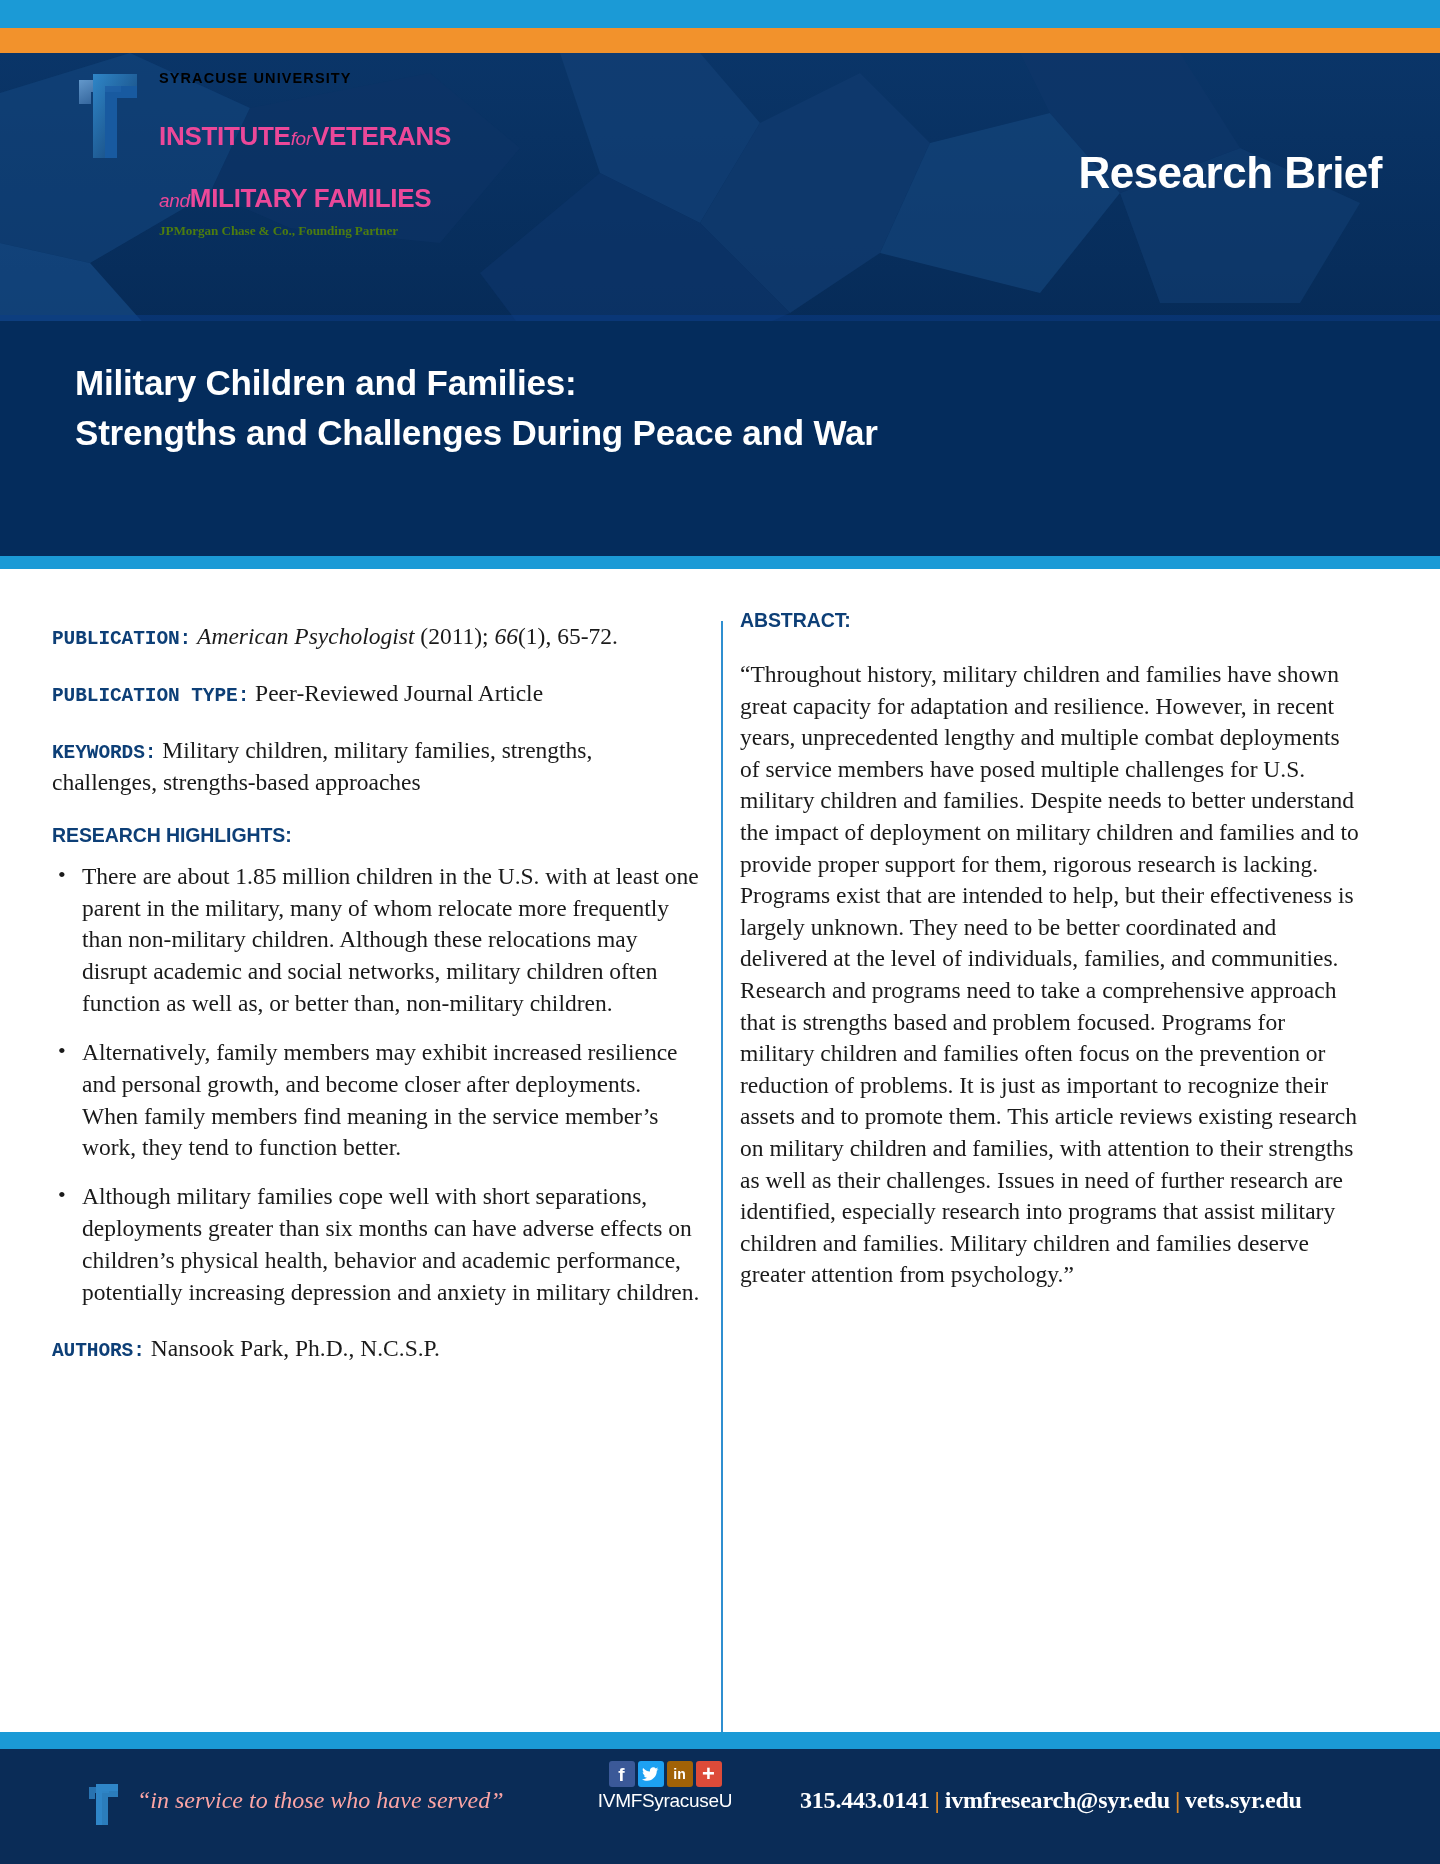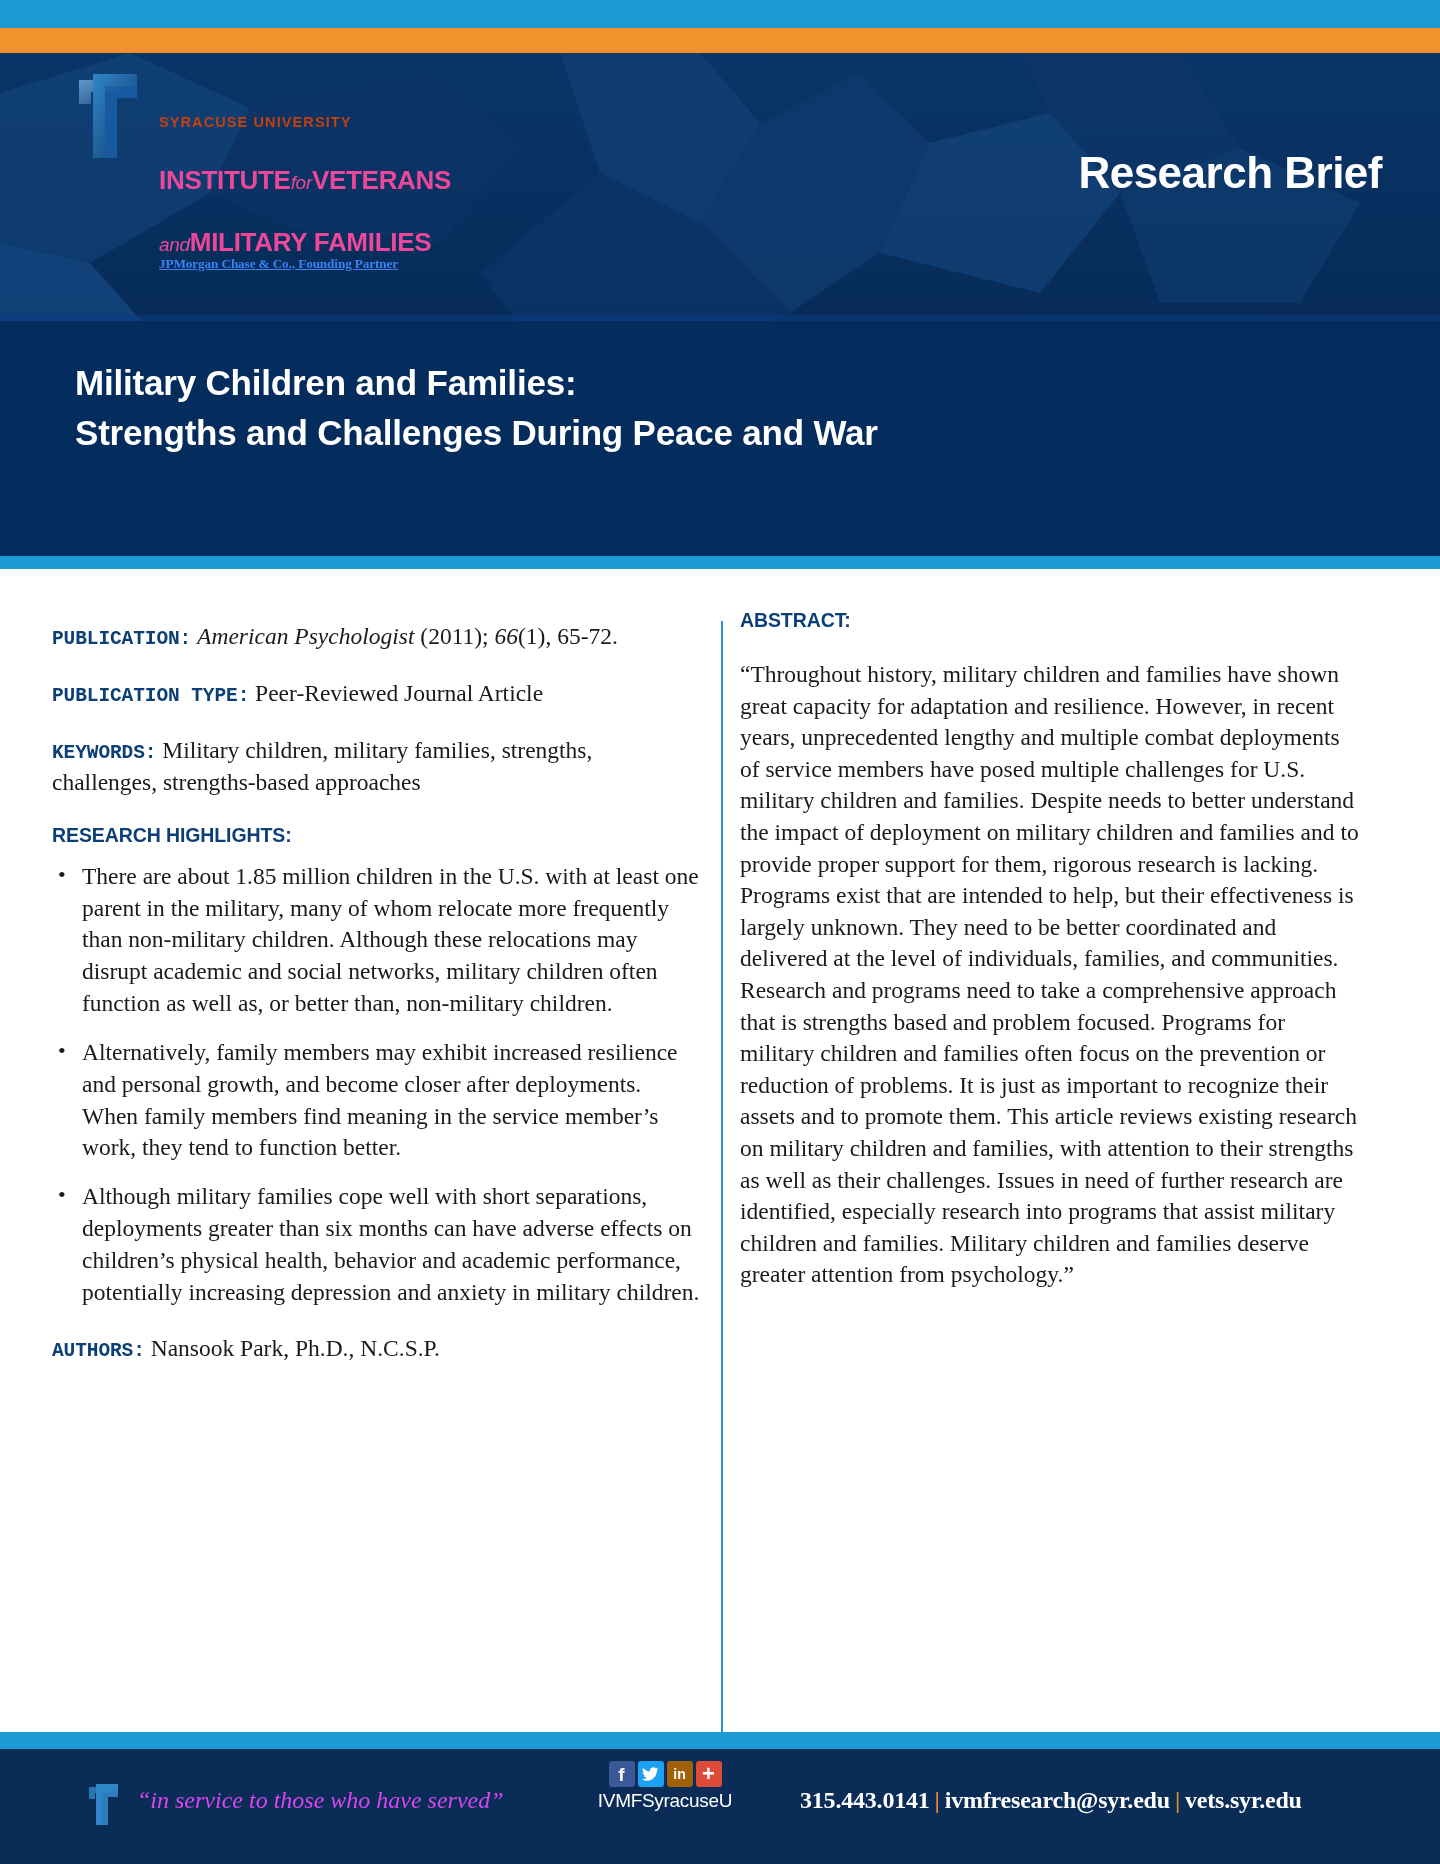--- a/index.html
+++ b/index.html
@@ -79,47 +79,45 @@
     margin-top: 2px;
   }
   .logo-text {
     padding-top: 3px;
   }
   .logo-line-su {
     font-family: "Liberation Sans", sans-serif;
     font-weight: bold;
     font-size: 14.5px;
     letter-spacing: 1.1px;
-    color: #c2410c;
+    color: #000000;
     line-height: 1.1;
     margin-bottom: 2px;
-    margin-top: 44px;
   }
   .logo-line-1, .logo-line-2 {
     font-family: "Liberation Sans", sans-serif;
     color: #ec4899;
     line-height: 1.02;
     white-space: nowrap;
     margin-top: 36px;
   }
   .logo-line-1 { font-size: 26px; font-weight: bold; letter-spacing: -0.3px; }
   .logo-line-2 { font-size: 26px; font-weight: bold; letter-spacing: -0.3px; }
   .logo-ital {
     font-style: italic;
     font-weight: normal;
     font-size: 19px;
   }
   .logo-line-jp {
     font-family: "Liberation Serif", serif;
     font-weight: bold;
     font-size: 13.2px;
-    color: #3b82f6;
-    margin-top: 0;
+    color: #4d7c0f;
+    margin-top: 11px;
     letter-spacing: -0.1px;
-    text-decoration: underline;
   }
 
   .research-brief {
     position: absolute;
     top: 148px;
     right: 58px;
     font-family: "Liberation Sans", sans-serif;
     font-weight: bold;
     font-size: 44px;
     color: #ffffff;
@@ -263,21 +261,21 @@
     width: 34px;
     height: 44px;
   }
   .footer-tagline {
     position: absolute;
     left: 137px;
     top: 38px;
     font-family: "Liberation Serif", serif;
     font-style: italic;
     font-size: 24px;
-    color: #d946ef;
+    color: #fca5a5;
   }
   .social-wrap {
     position: absolute;
     left: 590px;
     top: 12px;
     text-align: center;
     width: 150px;
   }
   .social-icons {
     display: flex;

